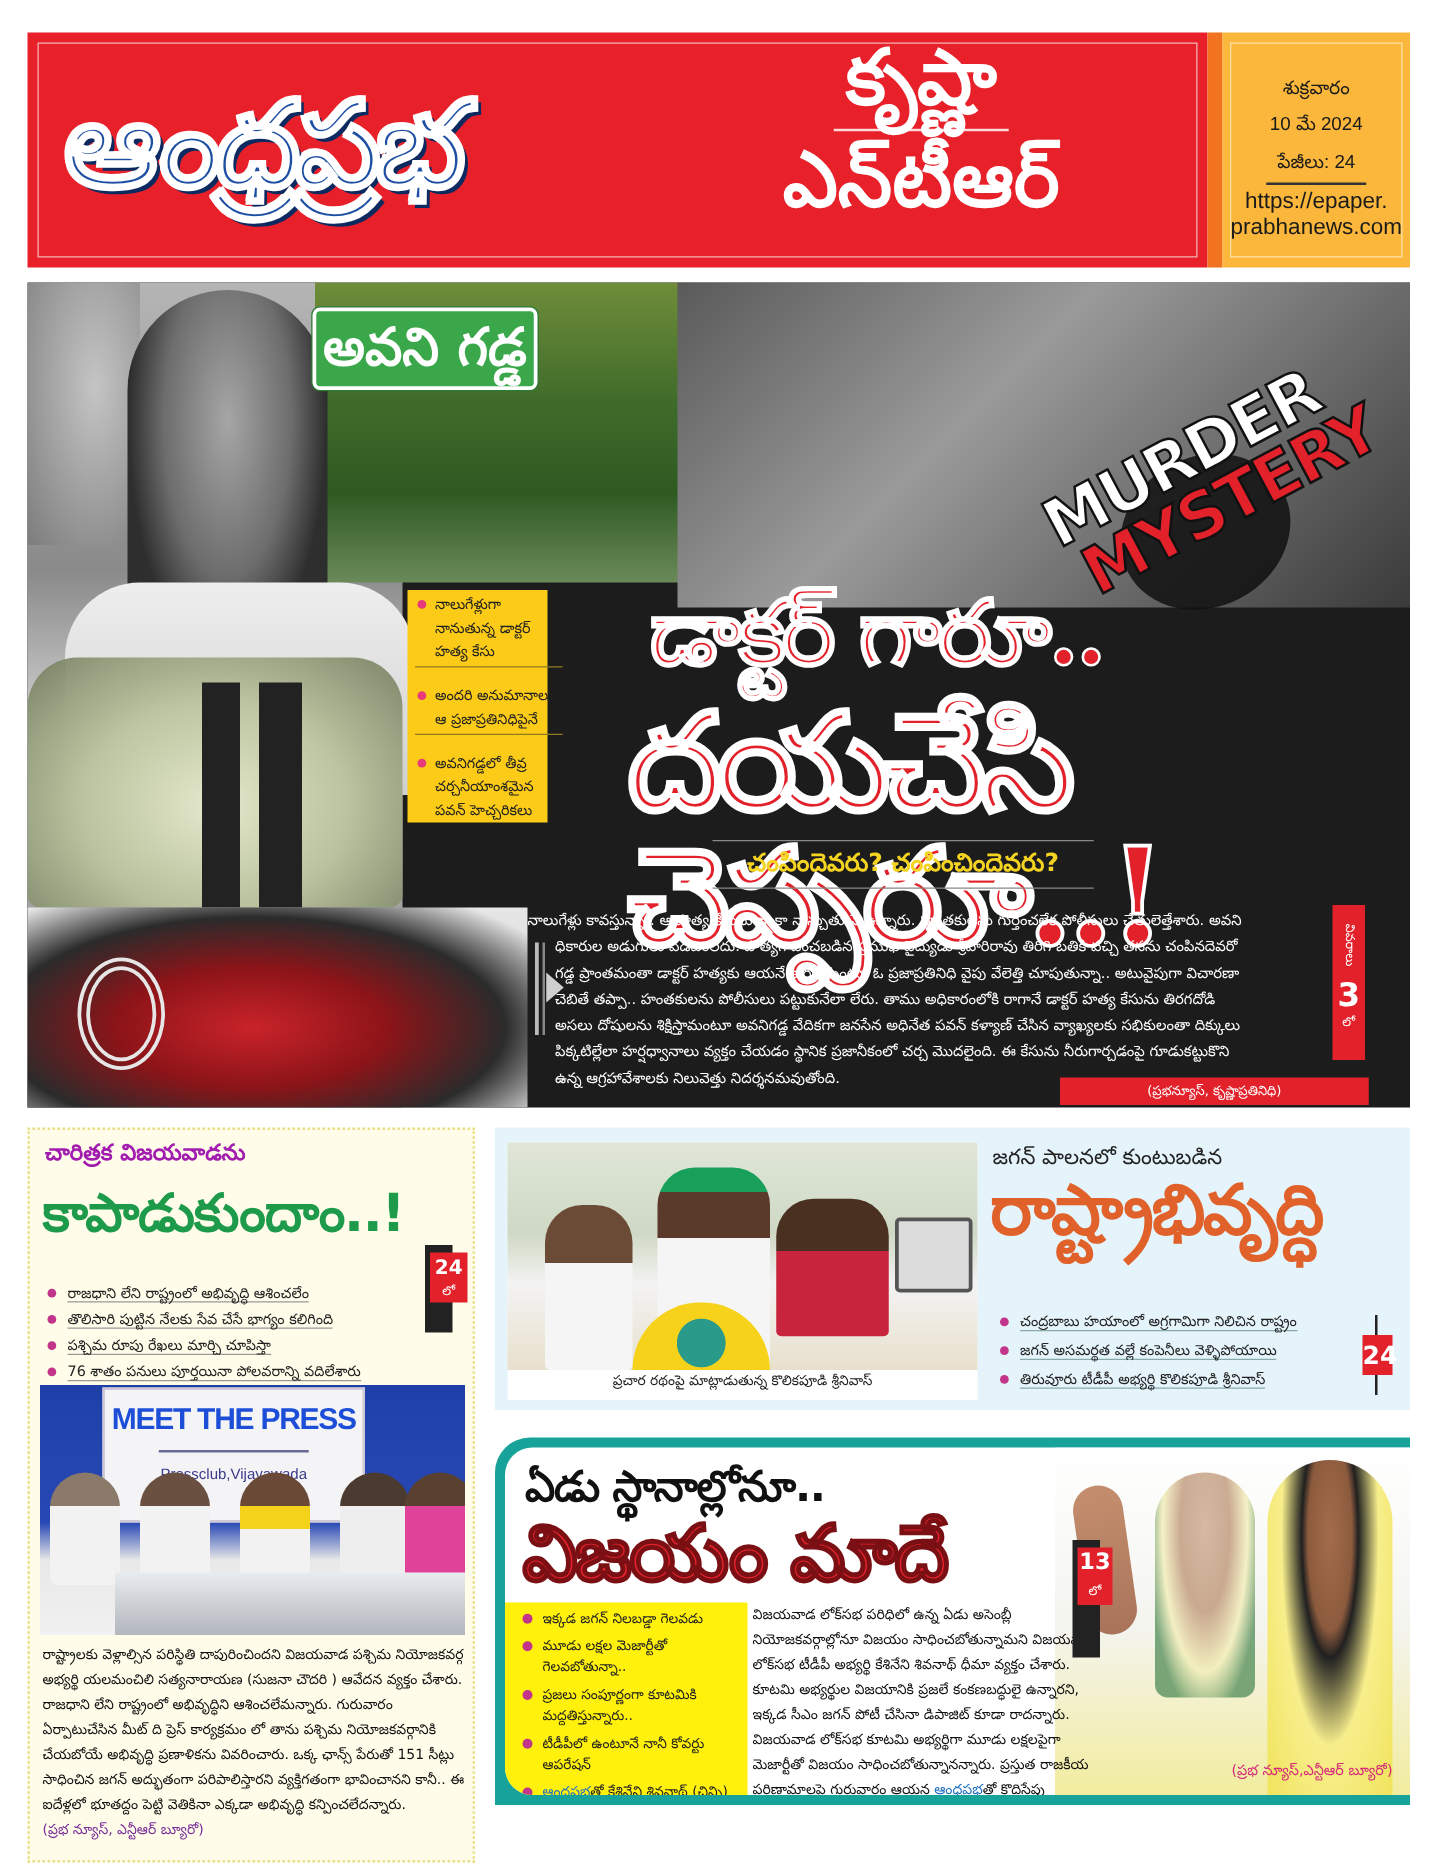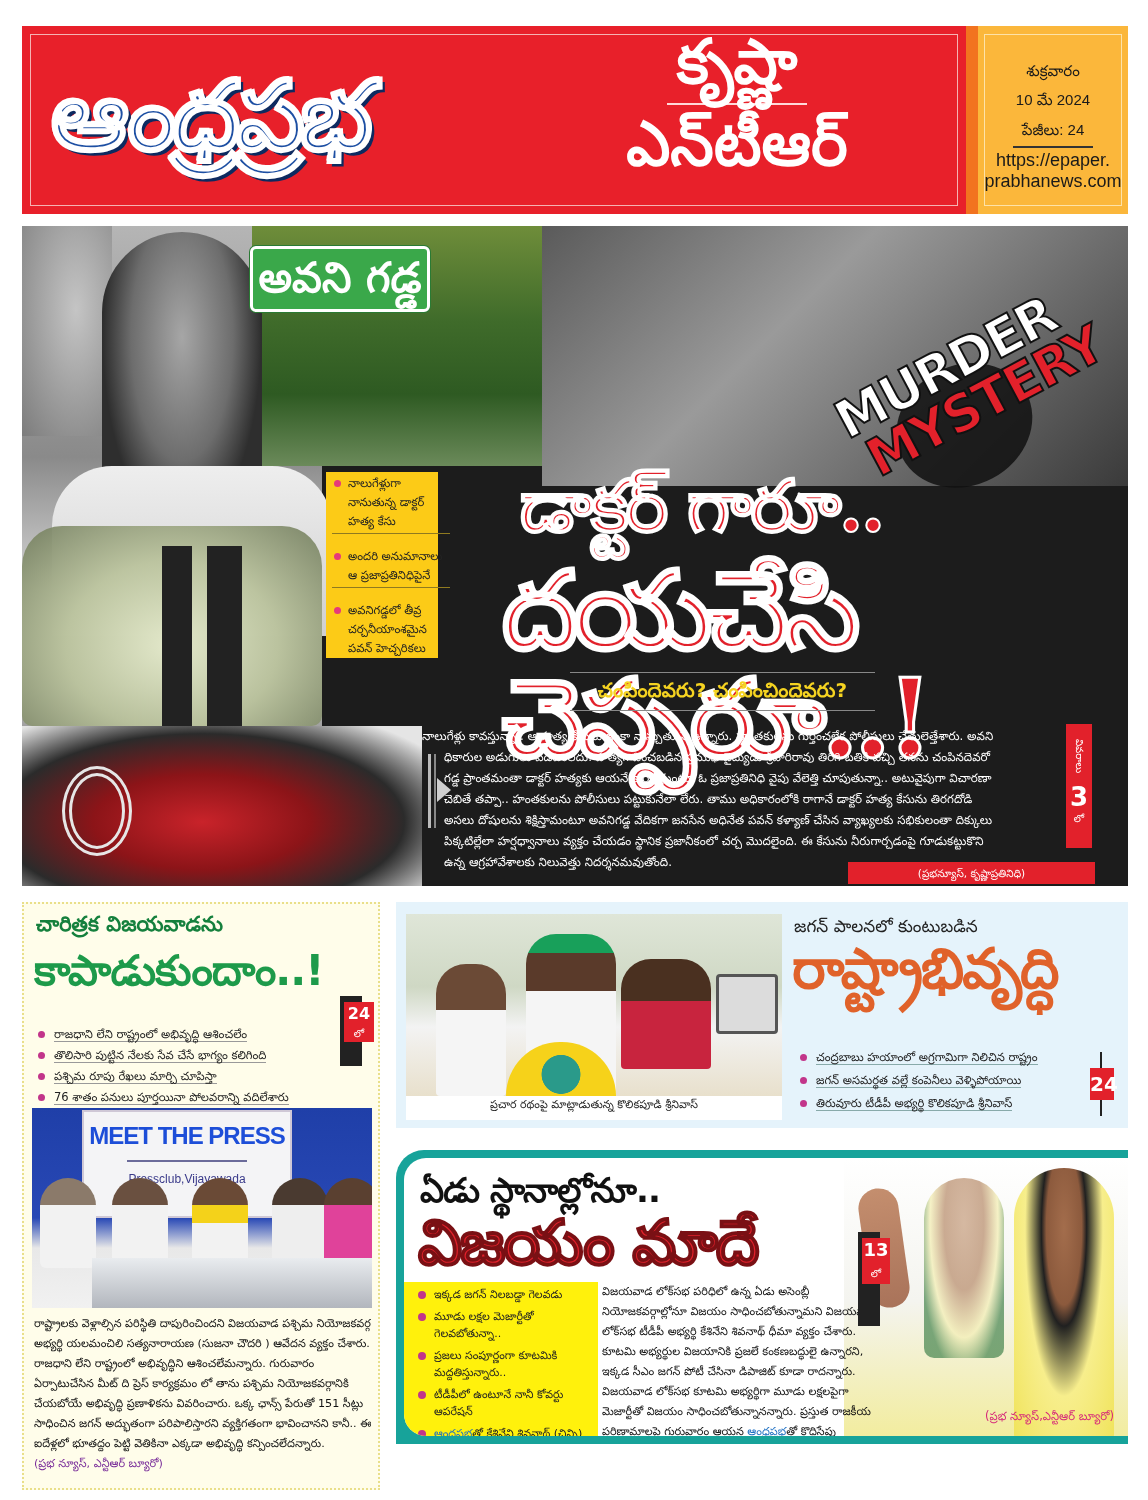--- a/index.html
+++ b/index.html
@@ -66,21 +66,21 @@
   .arrow-mark { position: absolute; left: 404px; top: 528px; width: 26px; height: 74px; }
   .arrow-mark .bar { position: absolute; left: 2px; top: 0; width: 3px; height: 74px; background: #bbbbbb; }
   .arrow-mark .bar2 { position: absolute; left: 8px; top: 0; width: 2px; height: 74px; background: #888; }
   .arrow-mark .tri { position: absolute; left: 11px; top: 24px; width: 0; height: 0; border-top: 12px solid transparent; border-bottom: 12px solid transparent; border-left: 14px solid #cfcfcf; }
   .details-tag { position: absolute; left: 1044px; top: 498px; width: 26px; height: 124px; background: #e2212b; color: #fff; text-align: center; font-size: 10px; line-height: 13px; padding-top: 6px; }
   .details-tag .num { font-size: 26px; font-weight: bold; line-height: 30px; display: block; }
   .byline-red { position: absolute; left: 826px; top: 636px; width: 247px; height: 22px; background: #e2212b; color: #fff; font-size: 10.5px; text-align: center; line-height: 22px; }
 
   
   .left-box { position: absolute; left: 22px; top: 902px; width: 358px; height: 588px; background: #fffdea; border: 2px dotted #e9df8a; }
-  .lb-kicker { position: absolute; left: 12px; top: 8px; font-size: 21px; color: #15803d; font-weight: bold; }
+  .lb-kicker { position: absolute; left: 12px; top: 8px; font-size: 18px; color: #a21caf; font-weight: bold; }
   .lb-head { position: absolute; left: 10px; top: 42px; font-size: 42px; color: #1d9a4a; font-weight: bold; letter-spacing: -1px; }
   .lb-bullets { position: absolute; left: 10px; top: 92px; width: 320px; margin-top: 28px; }
   .lb-bullets li { list-style: none; position: relative; padding-left: 20px; font-size: 11.5px; line-height: 21px; color: #222; }
   .lb-bullets li span { border-bottom: 1px solid #999; }
   .lb-bullets li::before { content: ""; position: absolute; left: 4px; top: 7px; width: 7px; height: 7px; border-radius: 50%; background: #c2358a; }
   .page-tag { position: absolute; background: #e2212b; color: #fff; text-align: center; font-weight: bold; }
   .page-tag .lo { display: block; font-size: 10px; font-weight: normal; }
   .page-tag-dark { position: absolute; background: #222; }
   .lb-photo { position: absolute; left: 8px; top: 204px; width: 340px; height: 200px; background: linear-gradient(180deg, #1f3fa8 0%, #2848b5 55%, #e8e8e8 70%, #f1f1f1 100%); overflow: hidden; }
   .lb-photo .banner { position: absolute; left: 50px; top: 2px; width: 210px; height: 108px; background: #f4f4f6; border: 2px solid #cfc8d6; text-align: center; }

